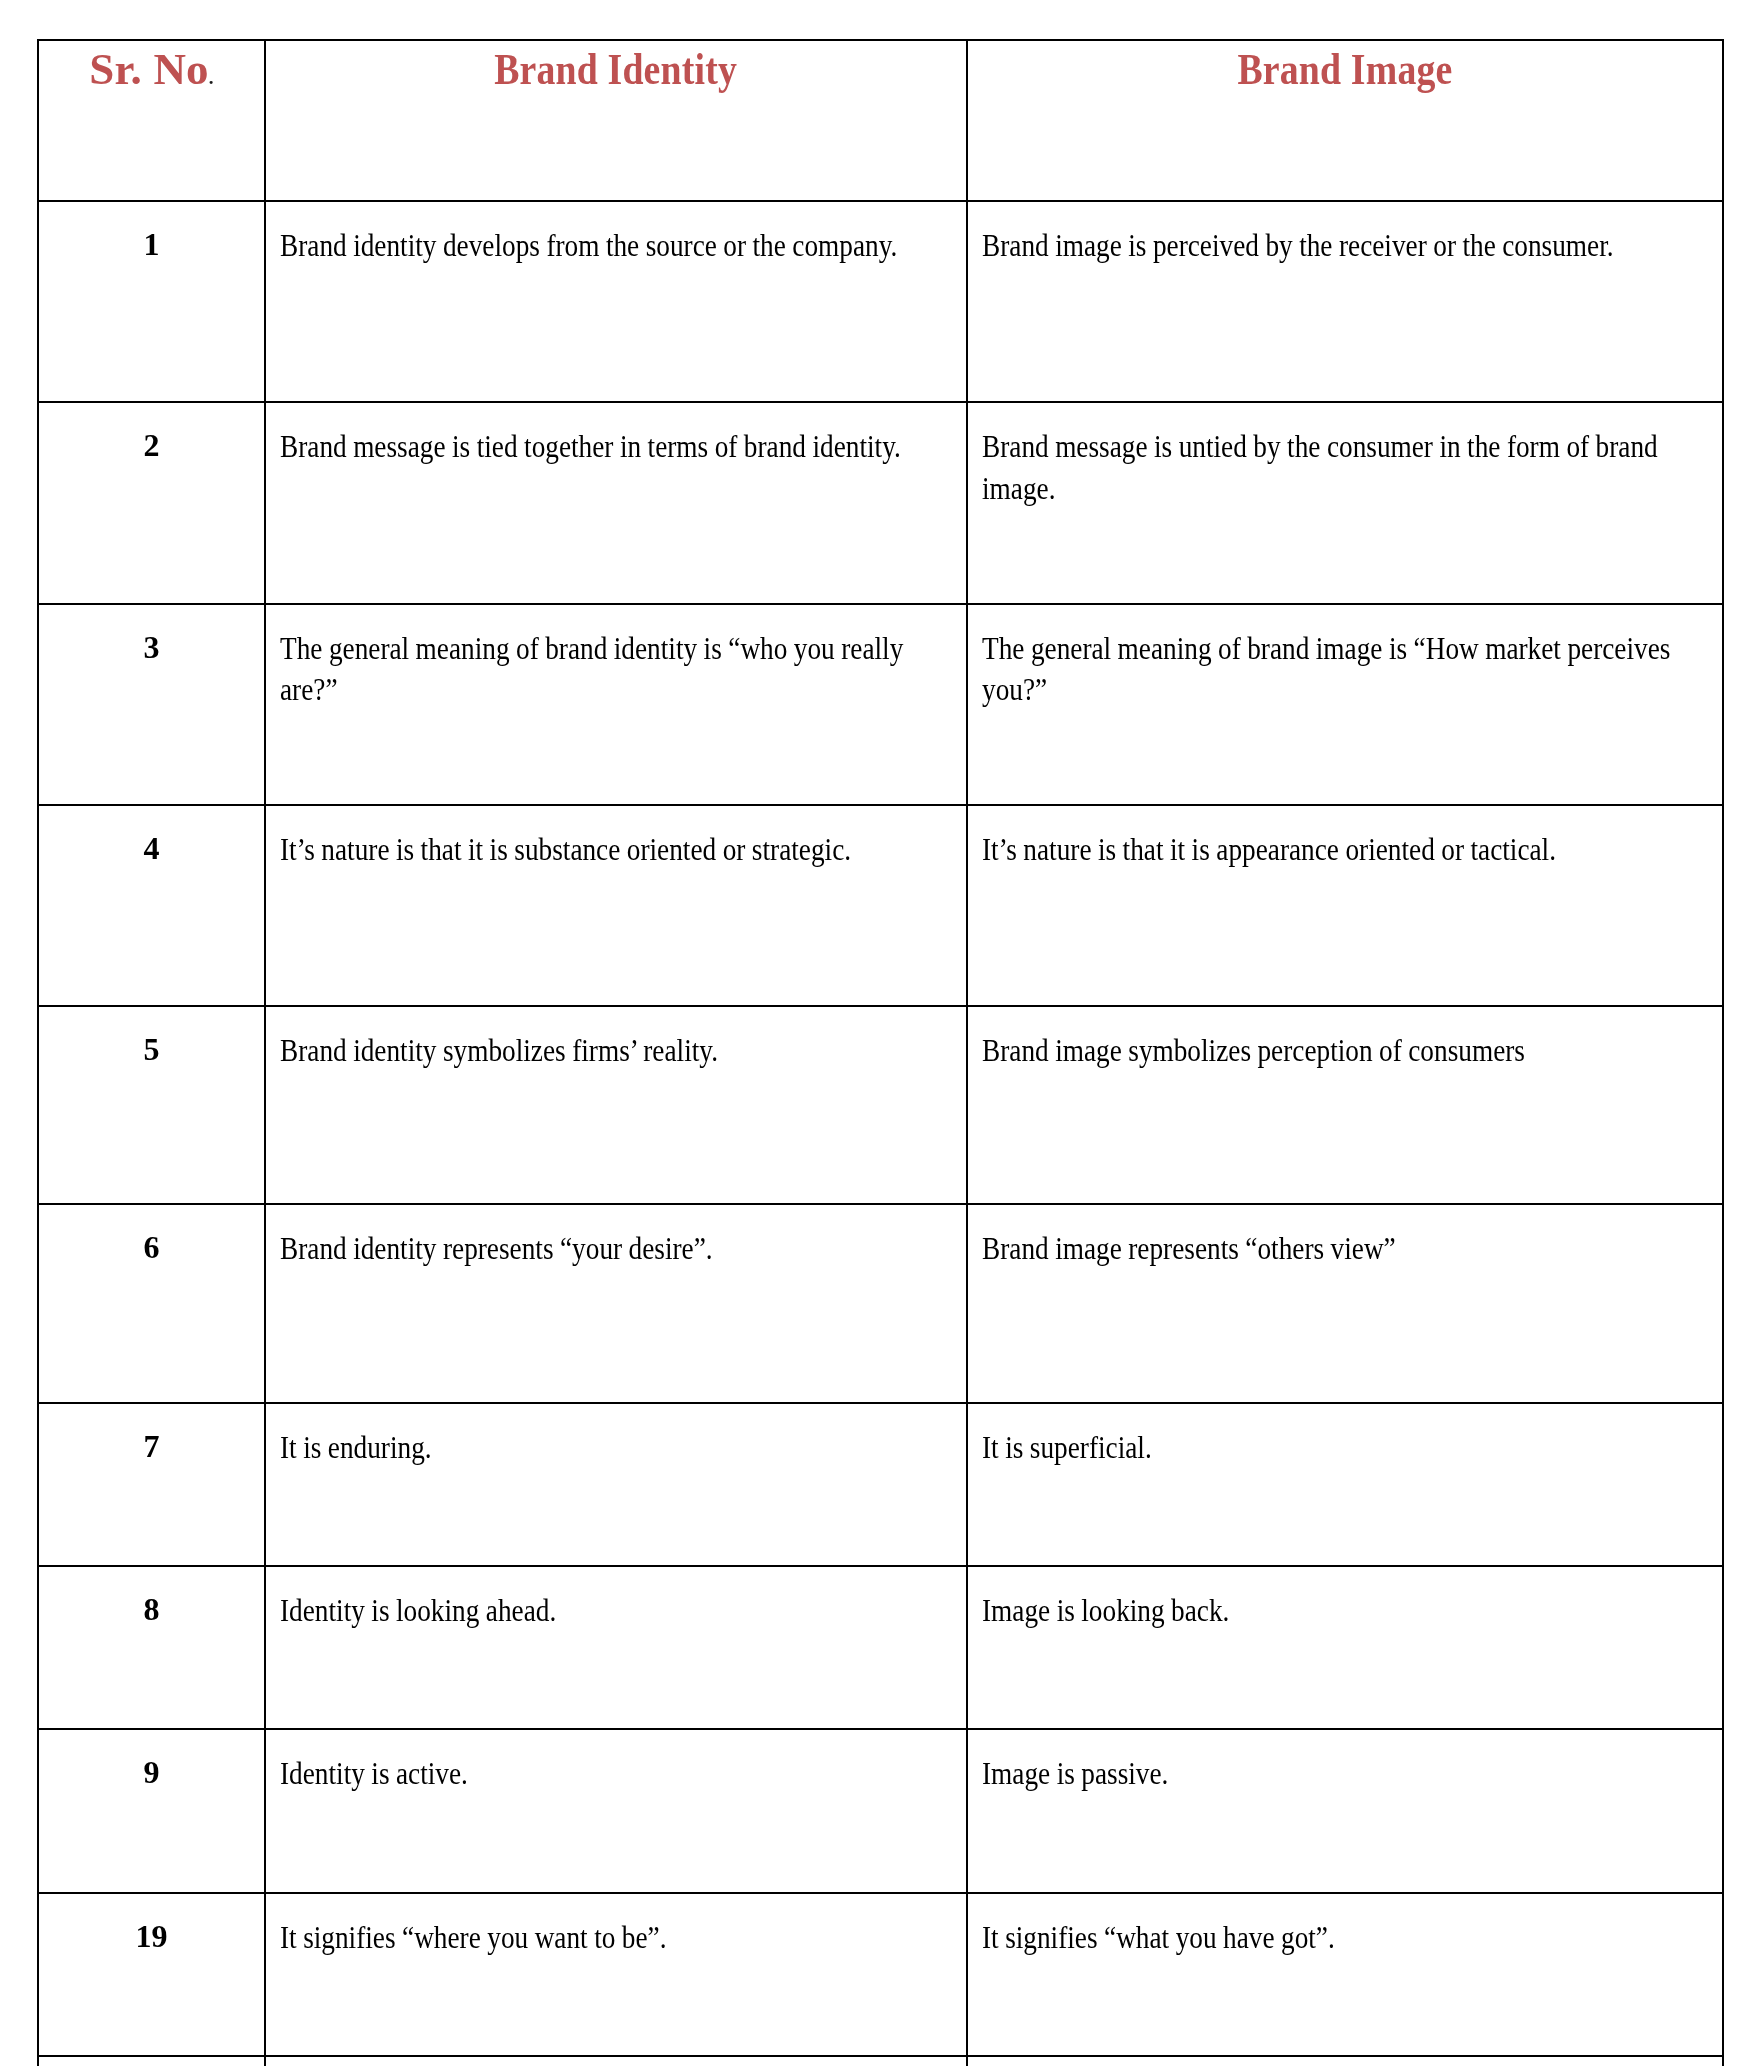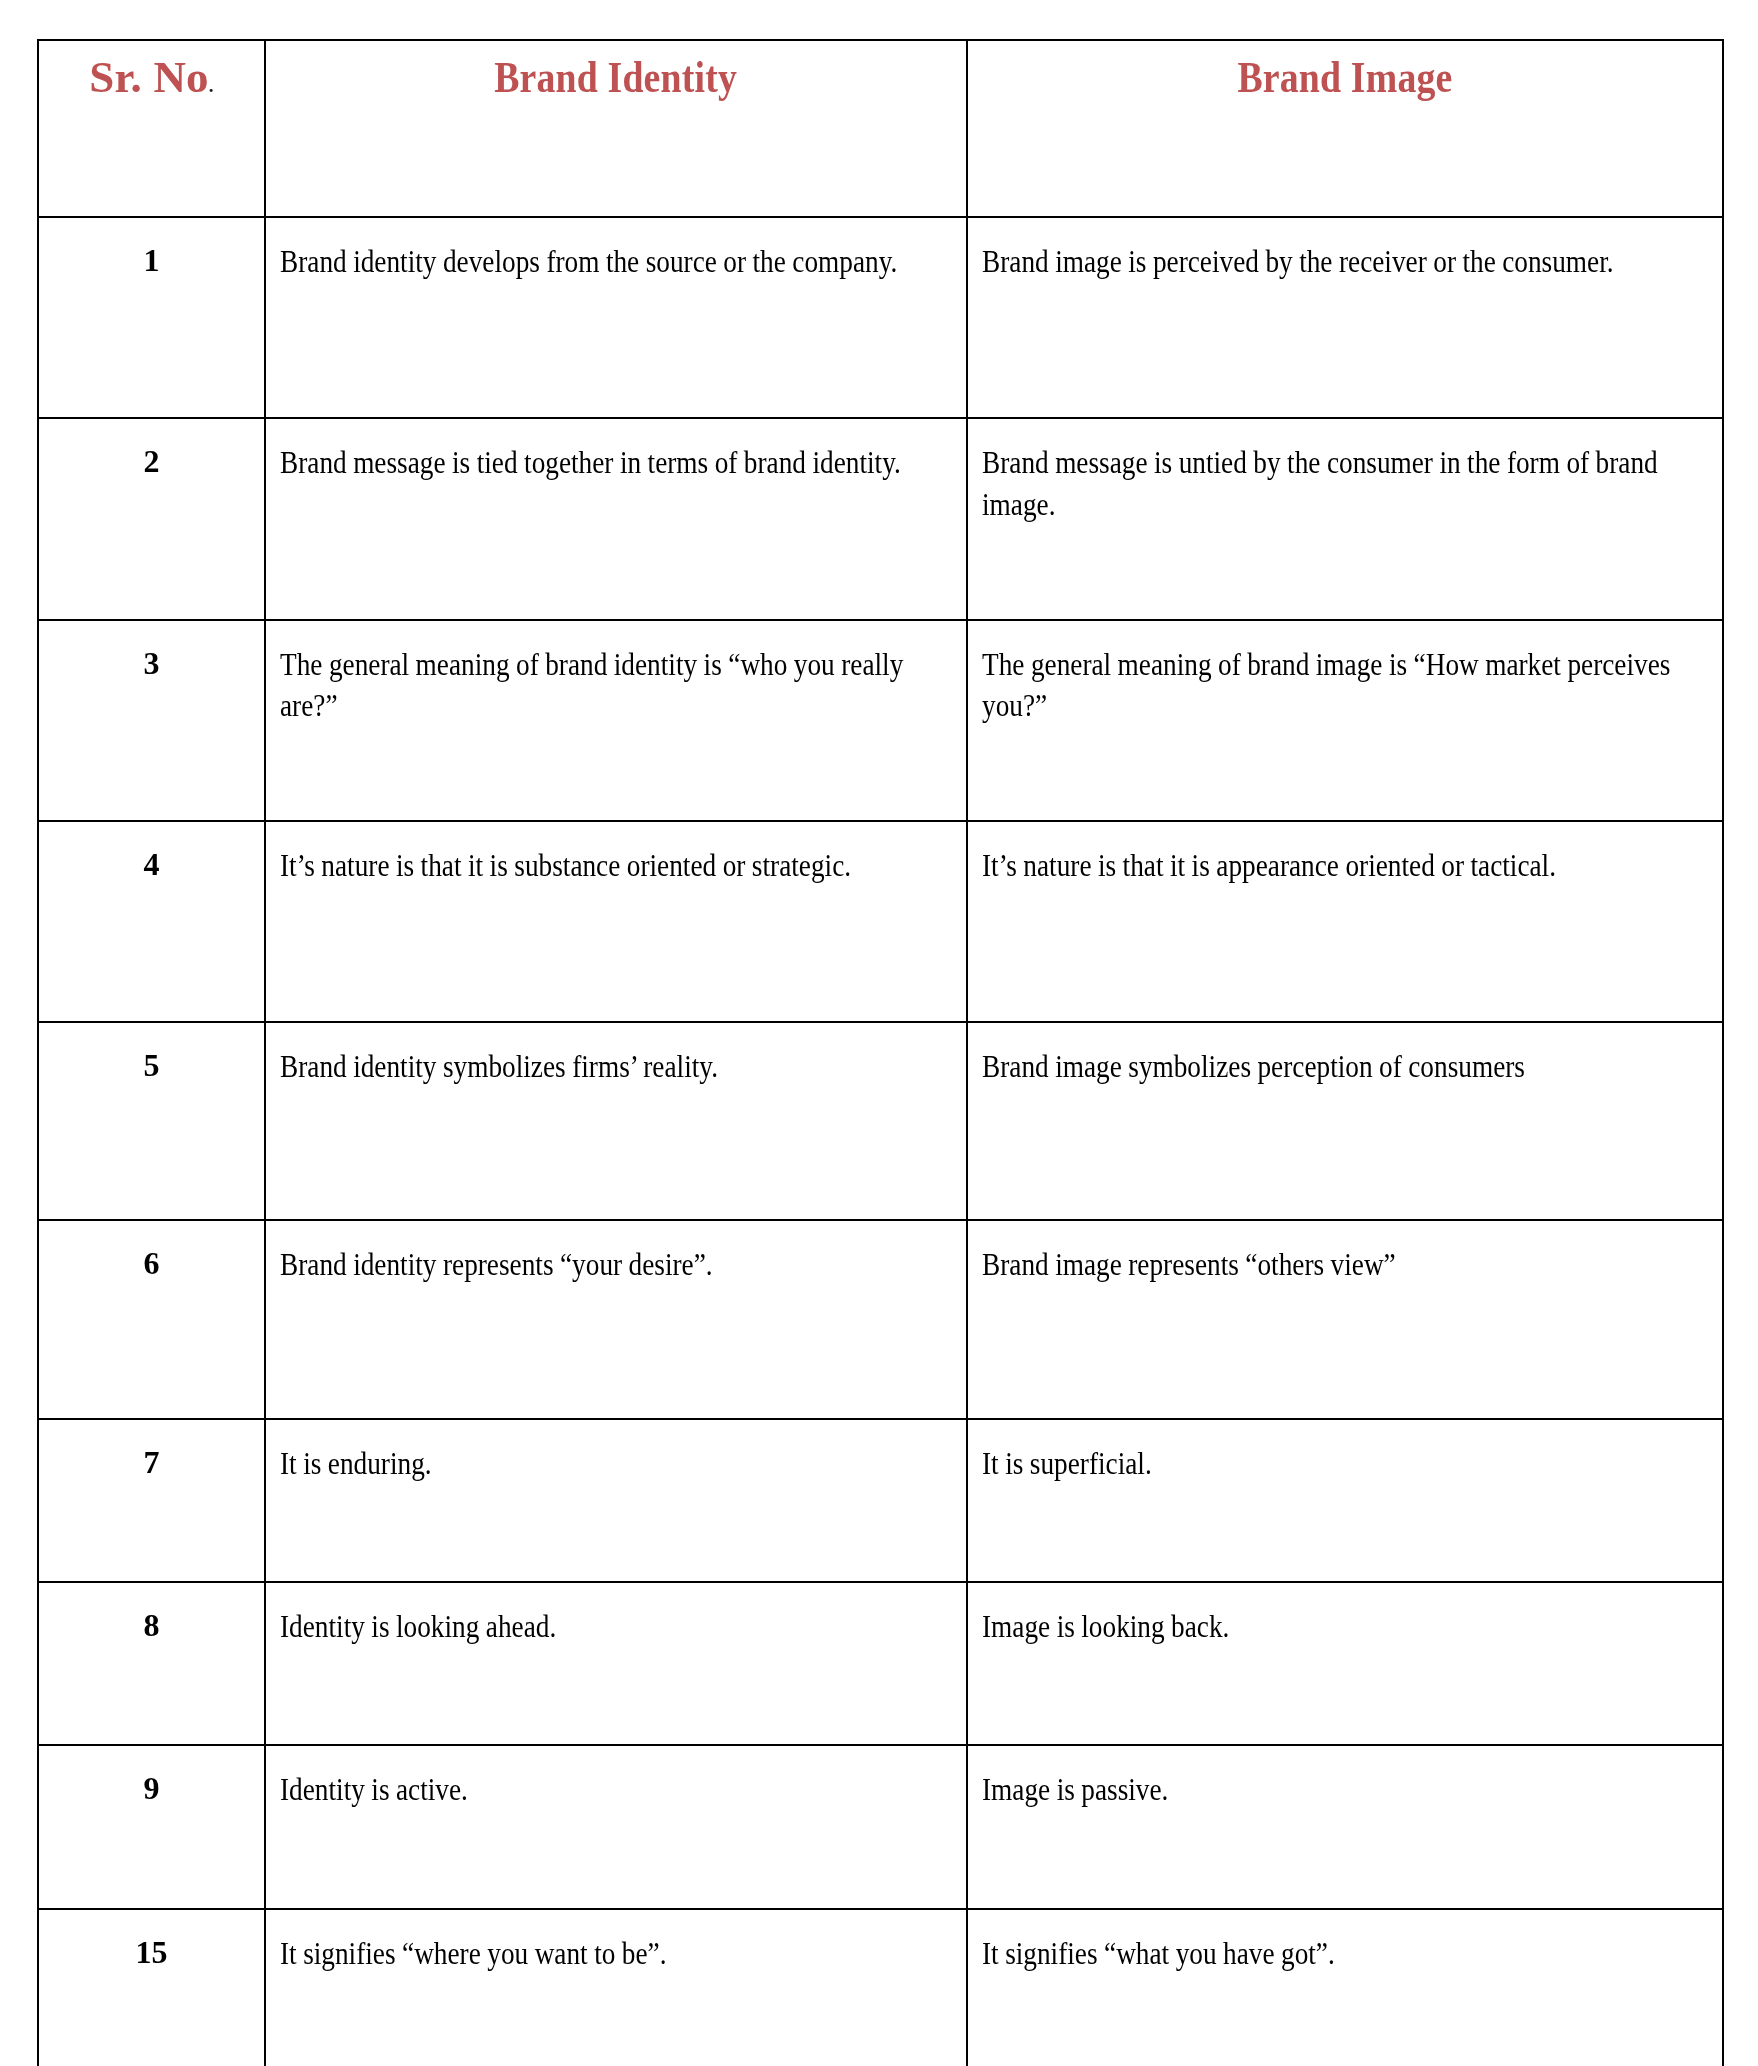--- a/index.html
+++ b/index.html
@@ -45,21 +45,21 @@
   table.compare-table th,
   table.compare-table td {
     border: 2.1px solid #000000;
     vertical-align: top;
     background: #ffffff;
   }
 
   
   .head-row th {
     height: 151px;
-    padding: 12px;
+    padding: 4px;
     vertical-align: middle;
     border-radius: 8px;
   }
 
   .head-text {
     color: #be5151;
     font-weight: bold;
     font-size: 45px;
     line-height: 1.08;
     letter-spacing: 0.2px;
@@ -254,21 +254,21 @@
           <td class="body-cell">
             <span class="body-text">Identity is active.</span>
           </td>
           <td class="body-cell">
             <span class="body-text">Image is passive.</span>
           </td>
         </tr>
 
         <tr class="r-short">
           <td class="sr-cell">
-            <span class="sr-num">15</span>
+            <span class="sr-num">19</span>
           </td>
           <td class="body-cell">
             <span class="body-text">It signifies “where you want to be”.</span>
           </td>
           <td class="body-cell">
             <span class="body-text">It signifies “what you have got”.</span>
           </td>
         </tr>
 
         <tr class="r-last">

